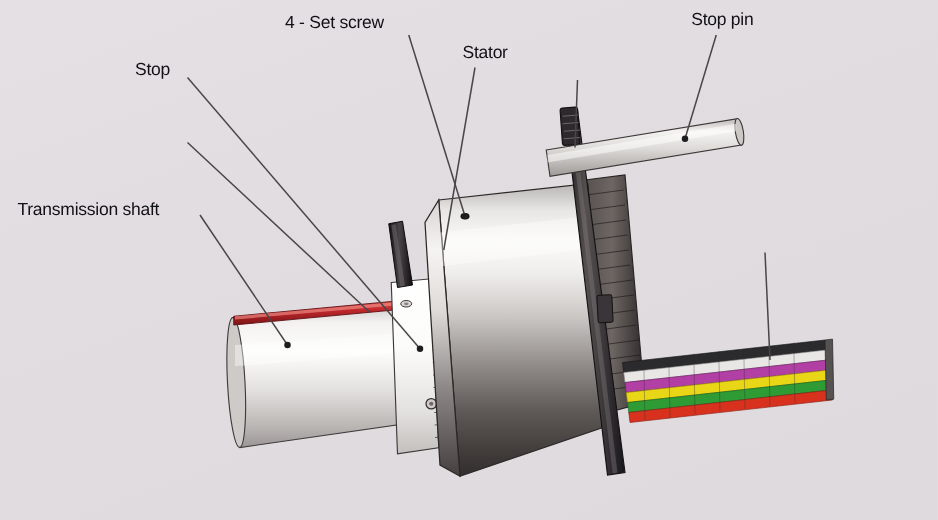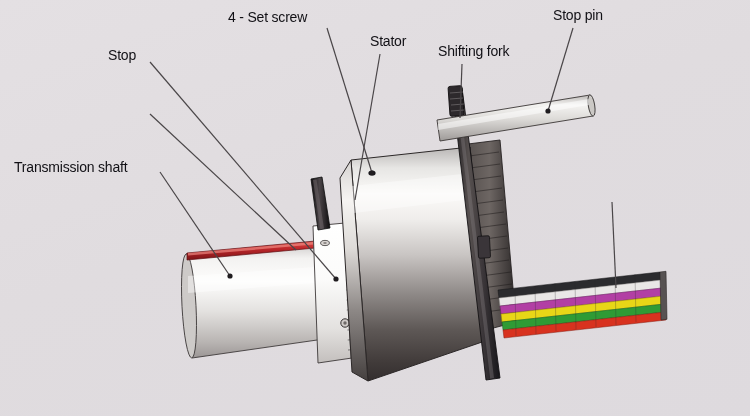--- a/index.html
+++ b/index.html
@@ -260,16 +260,15 @@
       <circle cx="336" cy="279" r="2.6"></circle>
       <circle cx="372" cy="173" r="2.4"></circle>
       <circle cx="548" cy="111" r="2.6"></circle>
     </g>
   </svg>
 
   <div class="label lbl-transmission">Transmission shaft</div>
   <div class="label lbl-rotor">Stop</div>
   <div class="label lbl-setscrew">4 - Set screw</div>
   <div class="label lbl-stator">Stator</div>
-  <div class="label lbl-shifting">Shifting fork</div>
   <div class="label lbl-stoppin">Stop pin</div>
 
 </div>
 
 </body></html>

